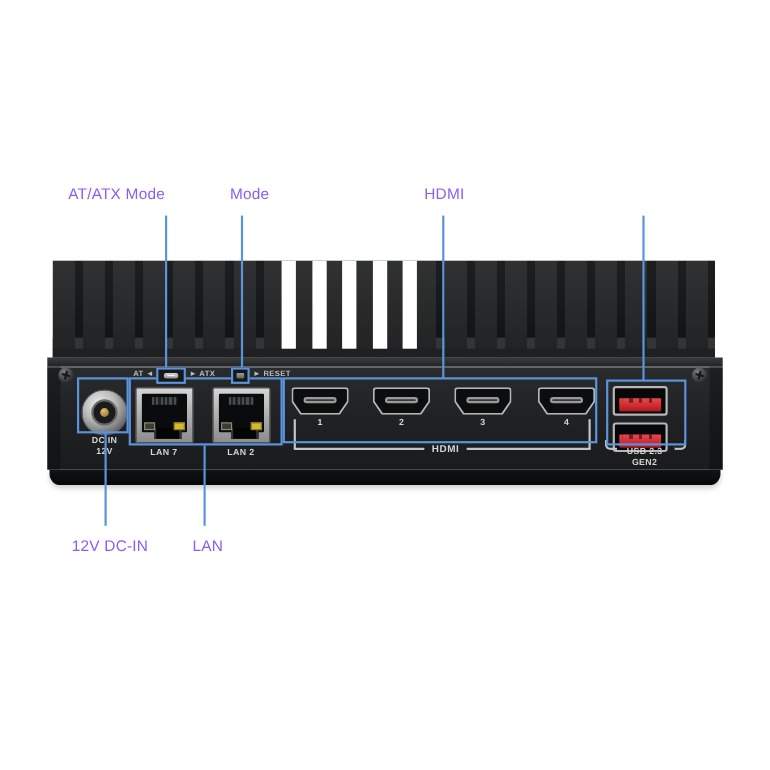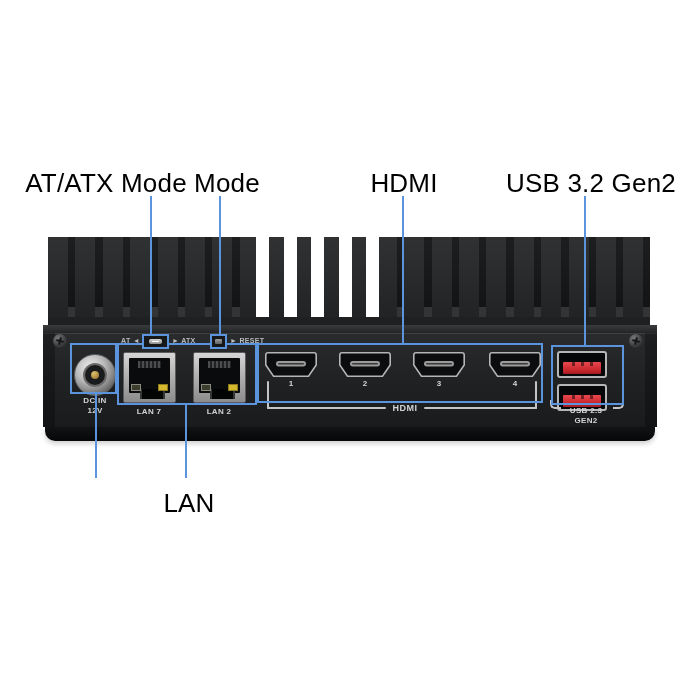--- a/index.html
+++ b/index.html
@@ -2,21 +2,21 @@
 <html><head>
 <meta charset="utf-8">
 <style>
   html,body{margin:0;padding:0;background:#ffffff;}
   #canvas{
     position:relative;width:700px;height:700px;background:#ffffff;overflow:hidden;
     font-family:"Liberation Sans",sans-serif;
   }
   
   .lbl{
-    position:absolute;font-size:26px;font-weight:400;color:#000000;
+    position:absolute;font-size:14px;font-weight:400;color:#8b5cf6;
     transform:translateX(-50%);white-space:nowrap;letter-spacing:0.2px;
   }
   .vline{position:absolute;width:2px;background:#5b93dd;z-index:30;}
   .cbox{position:absolute;border:2px solid #5b93dd;box-sizing:border-box;background:transparent;z-index:25;}
   
   .heatsink{
     position:absolute;left:48px;top:237px;width:602px;height:88px;
     background:
       linear-gradient(180deg, rgba(255,255,255,0.04), rgba(0,0,0,0.18)),
       repeating-linear-gradient(90deg,#27292b 0px,#27292b 20px,#141517 20px,#141517 27.4px);
@@ -97,21 +97,20 @@
     transform:translateX(-50%);letter-spacing:0.5px;}
 </style>
 </head>
 <body>
 
 <div id="canvas">
 
   <div class="lbl" style="left:106px;top:168px;">AT/ATX Mode</div>
   <div class="lbl" style="left:227px;top:168px;">Mode</div>
   <div class="lbl" style="left:404px;top:168px;">HDMI</div>
-  <div class="lbl" style="left:591px;top:168px;">USB 3.2 Gen2</div>
 
   <div class="vline" style="left:150px;top:196px;height:138px;"></div>
   <div class="vline" style="left:219px;top:196px;height:138px;"></div>
   <div class="vline" style="left:402px;top:196px;height:148px;"></div>
   <div class="vline" style="left:584px;top:196px;height:150px;"></div>
 
   <div class="heatsink"></div>
   <div class="fin-feet"></div>
   <div class="fin-base"></div>
   <div class="fin-gap" style="left:256px;"></div>
@@ -209,15 +208,16 @@
   <div class="plbl" style="left:586px;top:406px;">USB 2.3</div>
   <div class="plbl" style="left:586px;top:416px;">GEN2</div>
 
   <div class="cbox" style="left:70px;top:343px;width:47px;height:51px;"></div>
   <div class="cbox" style="left:117px;top:343px;width:140px;height:62px;"></div>
   <div class="cbox" style="left:257px;top:343px;width:286px;height:60px;"></div>
   <div class="cbox" style="left:551px;top:345px;width:73px;height:60px;"></div>
 
   <div class="vline" style="left:95px;top:394px;height:84px;"></div>
   <div class="vline" style="left:185px;top:405px;height:73px;"></div>
+  <div class="lbl" style="left:100px;top:488px;">12V DC-IN</div>
   <div class="lbl" style="left:189px;top:488px;">LAN</div>
 
 </div>
 
 </body></html>

